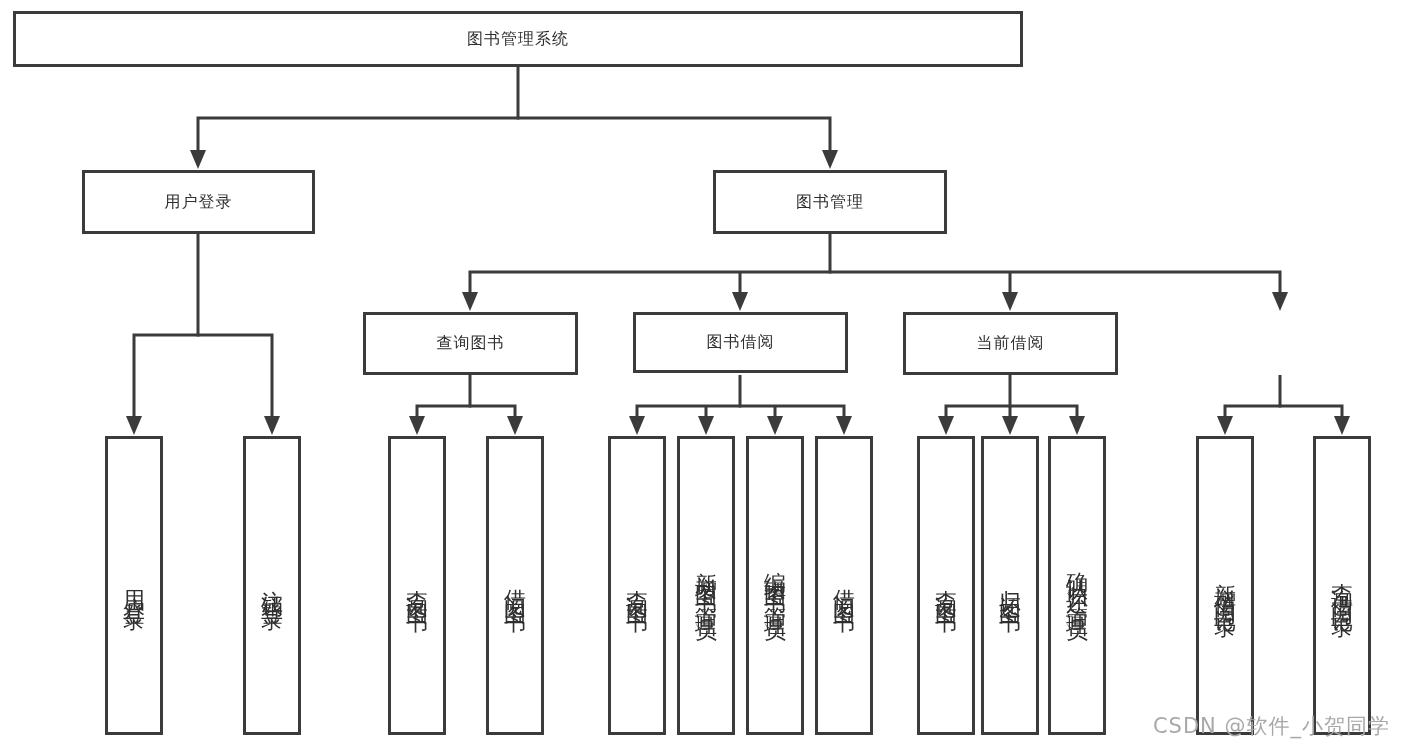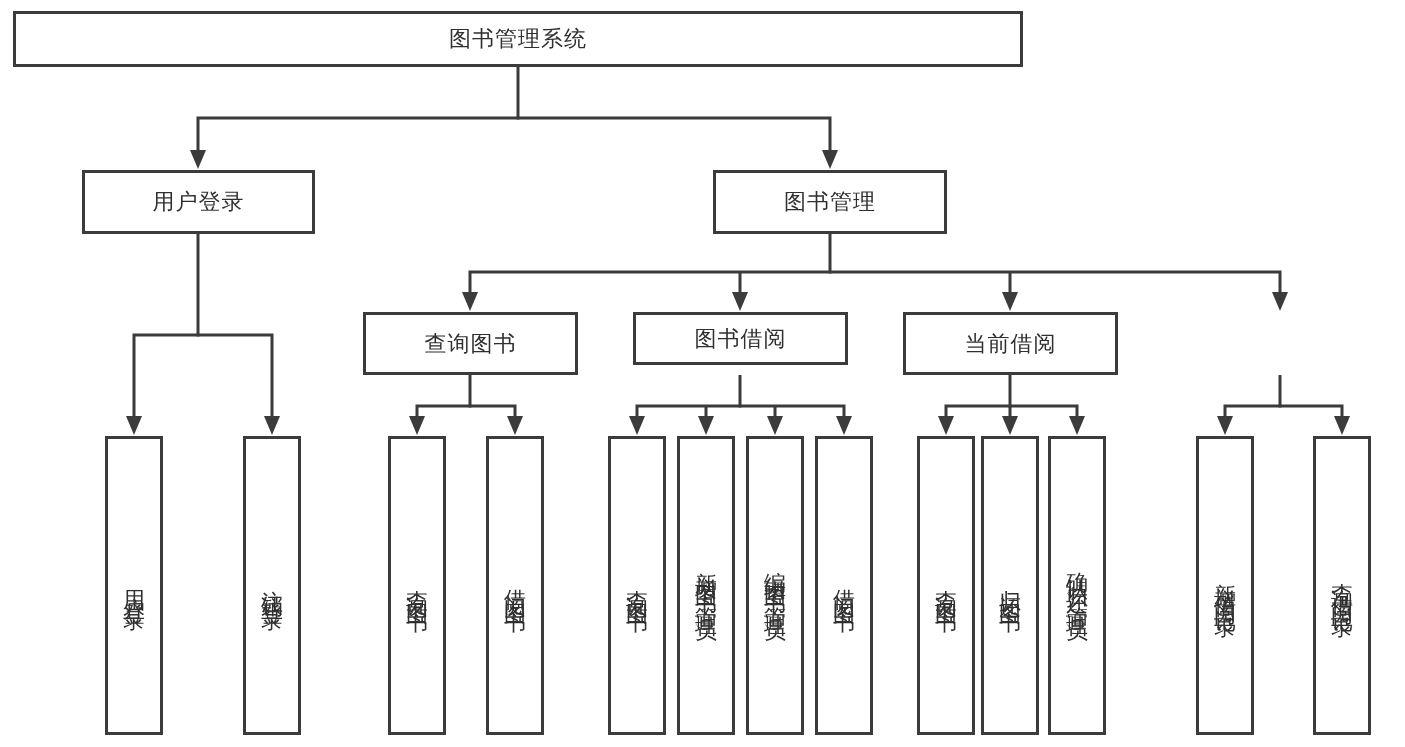--- a/index.html
+++ b/index.html
@@ -25,21 +25,21 @@
     width: 1405px; height: 747px;
     color: var(--line);
   }
   .hbox {
     position: absolute;
     border: 3px solid var(--line);
     background: var(--box_fill);
     display: flex;
     align-items: center;
     justify-content: center;
-    font-size: 22px;
+    font-size: 16px;
     letter-spacing: 1px;
     color: var(--text);
     z-index: 2;
   }
   .leaf {
     position: absolute;
     top: 436px;
     width: 58px;
     height: 299px;
     border: 3px solid var(--line);
@@ -128,21 +128,21 @@
   <div class="hbox" style="left:82px; top:170px; width:233px; height:64px;">
     <span>用户登录</span>
   </div>
   <div class="hbox" style="left:713px; top:170px; width:234px; height:64px;">
     <span>图书管理</span>
   </div>
 
   <div class="hbox" style="left:363px; top:312px; width:215px; height:63px;">
     <span>查询图书</span>
   </div>
-  <div class="hbox" style="left:633px; top:312px; width:215px; height:53px;">
+  <div class="hbox" style="left:633px; top:312px; width:215px; height:61px;">
     <span>图书借阅</span>
   </div>
   <div class="hbox" style="left:903px; top:312px; width:215px; height:63px;text-align:right;">
     <span>当前借阅</span>
   </div>
 
   <div class="leaf" style="left:105px;">
     <span class="vtext">用户登录</span>
   </div>
   <div class="leaf" style="left:243px;">
@@ -179,14 +179,15 @@
     <span class="vtext">确认归还（管理员）</span>
   </div>
 
   <div class="leaf" style="left:1196px;">
     <span class="vtext">新增借阅记录</span>
   </div>
   <div class="leaf" style="left:1313px;">
     <span class="vtext">查询借阅记录</span>
   </div>
 
+  <div class="watermark">CSDN @软件_小贺同学</div>
 
 </div>
 
 </body></html>

